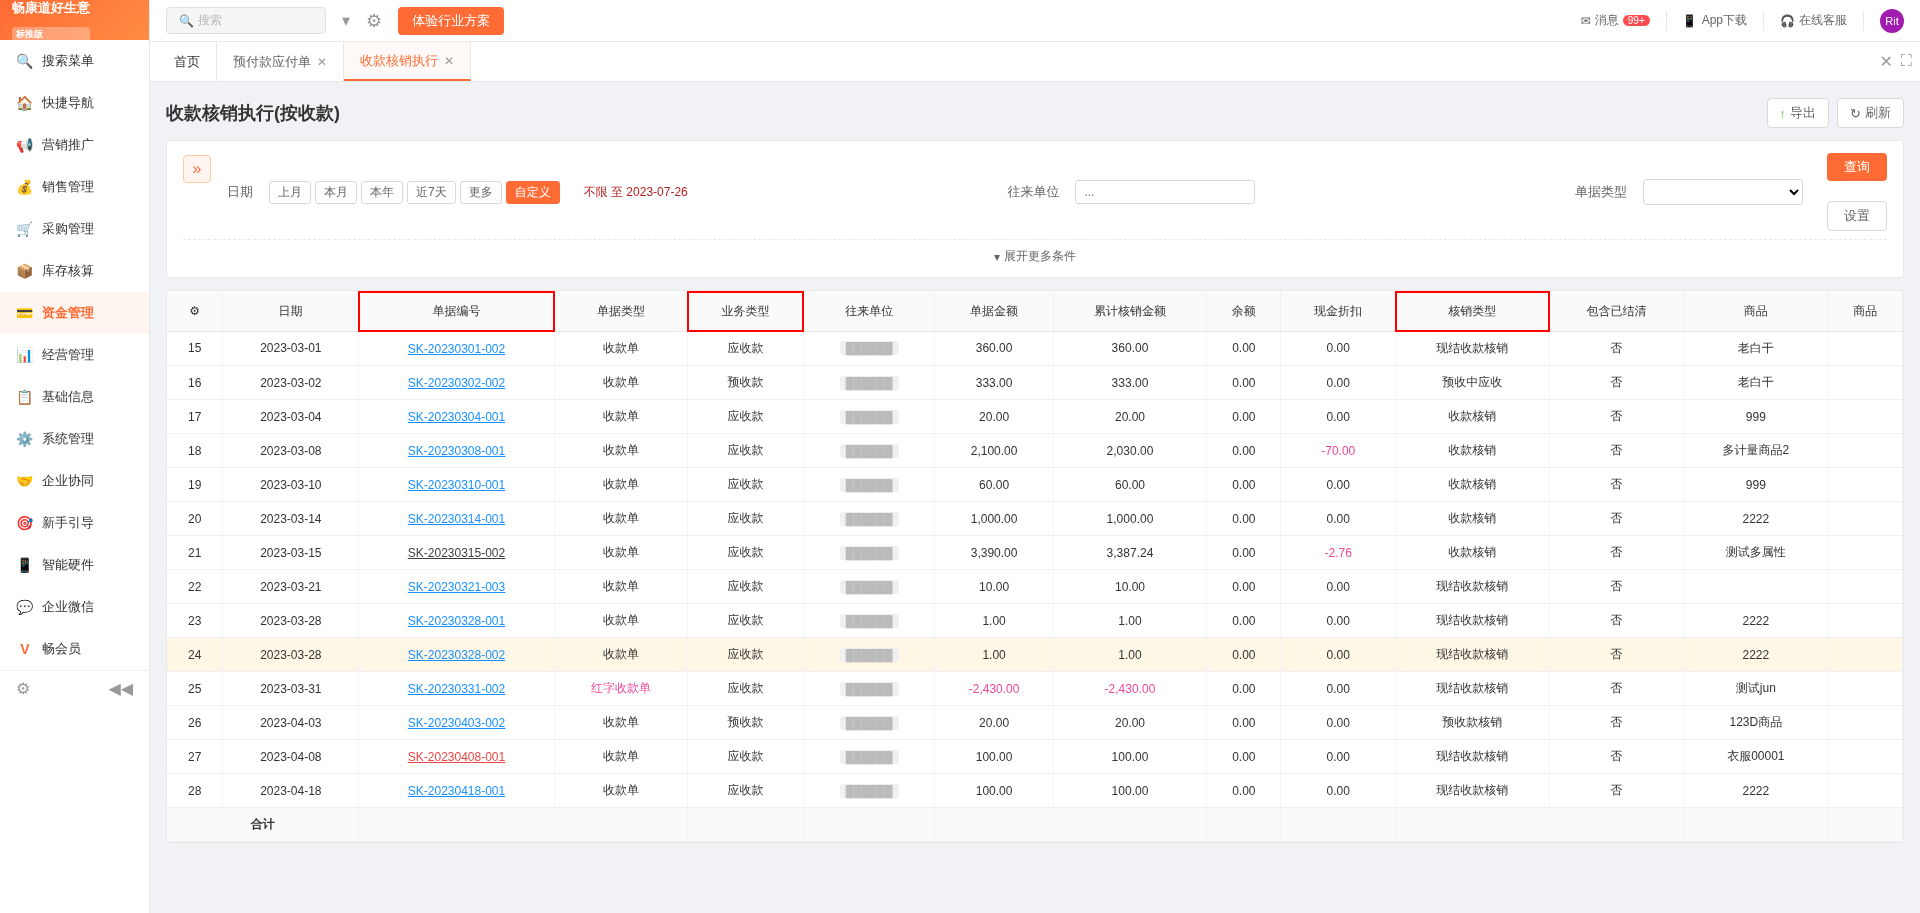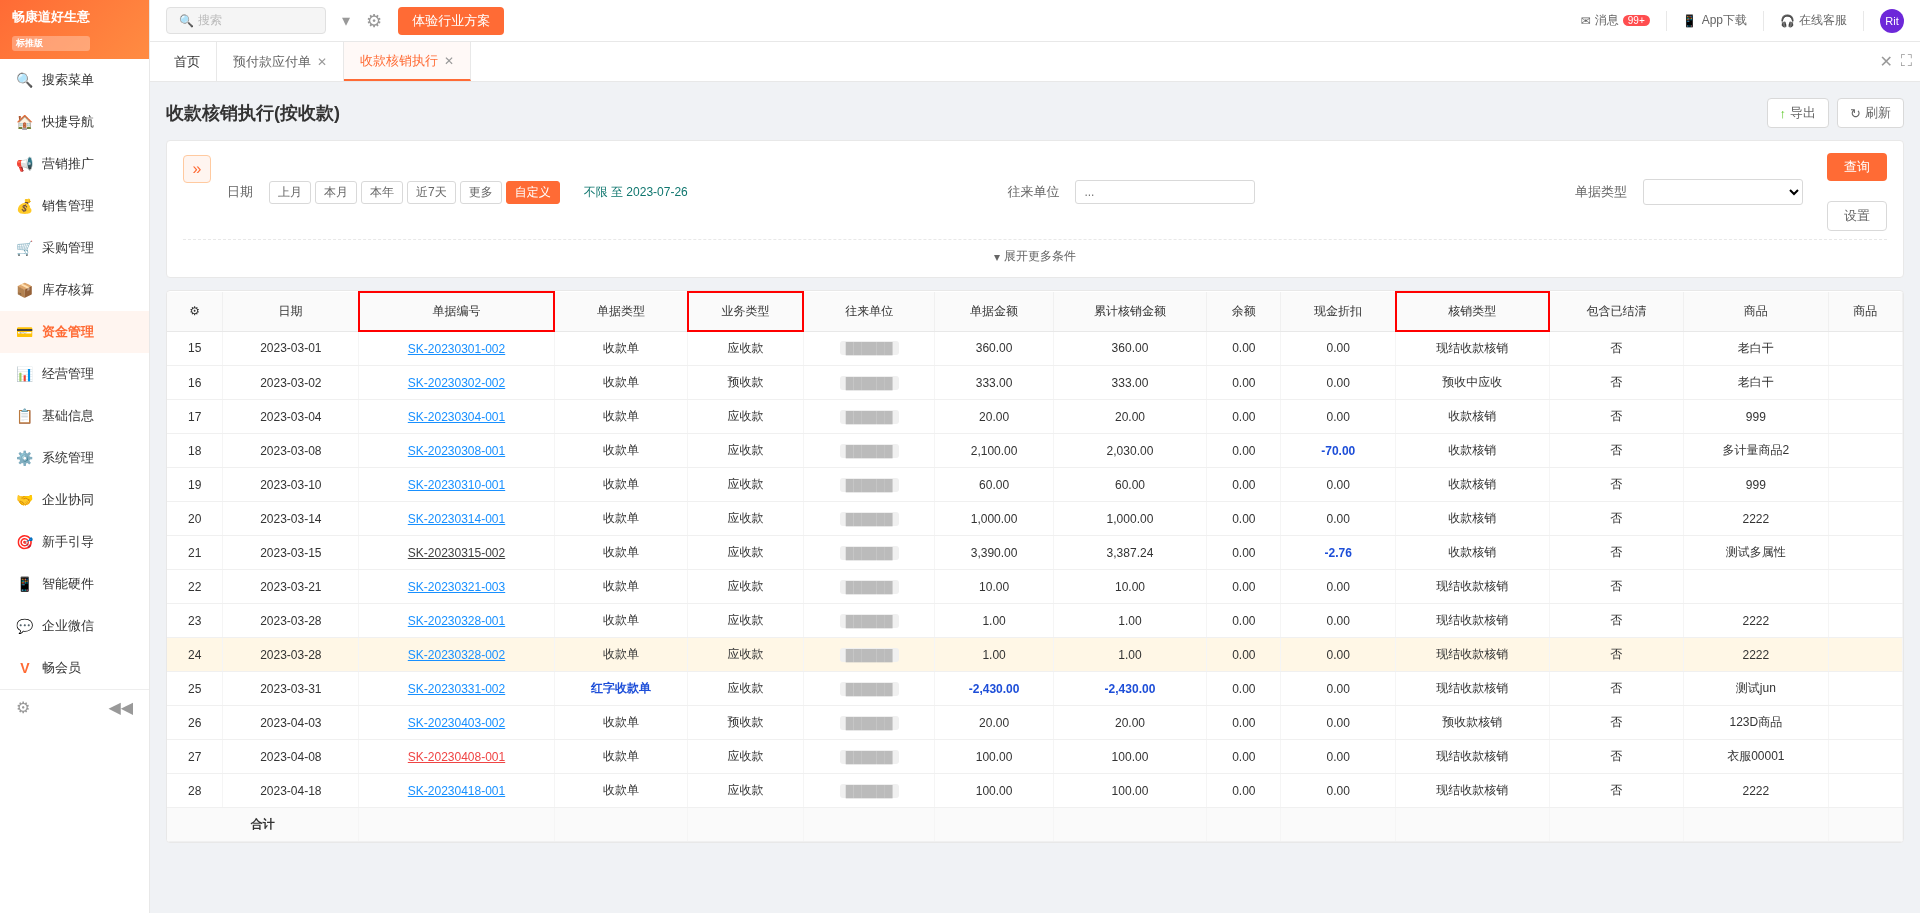--- a/index.html
+++ b/index.html
@@ -1,20 +1,20 @@
 <!DOCTYPE html>
 <html><head>
   <meta charset="utf-8">
   <style>
     * { box-sizing: border-box; margin: 0; padding: 0; }
     body { font-family: 'Microsoft YaHei', Arial, sans-serif; font-size: 13px; background: #f5f5f5; display: flex; height: 913px; overflow: hidden; }
 
     
     .sidebar { width: 150px; background: #fff; border-right: 1px solid #e8e8e8; display: flex; flex-direction: column; flex-shrink: 0; }
-    .sidebar-logo { height: 59px; background: linear-gradient(135deg, #ff6b35, #ff8c42); display: flex; align-items: center; padding: 0 12px; color: #fff; font-size: 14px; font-weight: bold; }
+    .sidebar-logo { height: 40px; background: linear-gradient(135deg, #ff6b35, #ff8c42); display: flex; align-items: center; padding: 0 12px; color: #fff; font-size: 14px; font-weight: bold; }
     .sidebar-logo-badge { font-size: 9px; background: rgba(255,255,255,0.3); padding: 1px 4px; border-radius: 3px; margin-top: 10px; }
     .sidebar-item { display: flex; align-items: center; padding: 12px 16px; cursor: pointer; color: #333; gap: 8px; font-size: 13px; }
     .sidebar-item.active { background: #fff5f0; color: #ff6b35; font-weight: bold; }
     .sidebar-item .icon { width: 18px; height: 18px; display: flex; align-items: center; justify-content: center; font-size: 14px; }
 
     
     .main { flex: 1; display: flex; flex-direction: column; overflow: hidden; }
 
     
     .topbar { height: 42px; background: #fff; border-bottom: 1px solid #e8e8e8; display: flex; align-items: center; padding: 0 16px; gap: 16px; }
@@ -39,36 +39,36 @@
     .page-actions { display: flex; gap: 8px; }
     .action-btn { display: flex; align-items: center; gap: 4px; padding: 5px 12px; border: 1px solid #d9d9d9; border-radius: 4px; background: #fff; cursor: pointer; font-size: 13px; color: #666; }
 
     
     .filter-area { background: #fff; border-radius: 4px; padding: 12px 16px; margin-bottom: 12px; border: 1px solid #e8e8e8; }
     .filter-row { display: flex; align-items: center; gap: 16px; flex-wrap: wrap; }
     .filter-label { color: #666; font-size: 13px; white-space: nowrap; }
     .filter-date-btns { display: flex; gap: 4px; align-items: center; flex-wrap: wrap; }
     .date-btn { padding: 2px 8px; border: 1px solid #d9d9d9; border-radius: 3px; cursor: pointer; font-size: 12px; color: #666; background: #fff; }
     .date-btn.custom { background: #ff6b35; color: #fff; border-color: #ff6b35; }
-    .date-range { color: #0f766e; font-size: 12px; margin-left: 8px; }
+    .date-range { color: #b91c1c; font-size: 12px; margin-left: 8px; }
     .filter-input { border: 1px solid #d9d9d9; border-radius: 3px; padding: 4px 8px; font-size: 12px; width: 180px; }
     .filter-select { border: 1px solid #d9d9d9; border-radius: 3px; padding: 4px 8px; font-size: 12px; width: 160px; background: #fff; }
     .query-btn { background: #ff6b35; color: #fff; border: none; padding: 5px 16px; border-radius: 4px; cursor: pointer; font-size: 13px; }
     .setting-btn { background: #fff; color: #666; border: 1px solid #d9d9d9; padding: 5px 16px; border-radius: 4px; cursor: pointer; font-size: 13px; }
     .expand-btn { display: flex; align-items: center; gap: 4px; color: #666; cursor: pointer; font-size: 12px; border-top: 1px dashed #e8e8e8; margin-top: 8px; padding-top: 8px; width: 100%; justify-content: center; }
 
     
     .table-container { background: #fff; border-radius: 4px; border: 1px solid #e8e8e8; overflow: auto; }
     table { width: 100%; border-collapse: collapse; font-size: 12px; white-space: nowrap; }
     thead tr { background: #fafafa; }
     th { padding: 10px 10px; border-bottom: 1px solid #e8e8e8; border-right: 1px solid #f0f0f0; color: #333; font-weight: 500; text-align: center; }
     td { padding: 8px 10px; border-bottom: 1px solid #f0f0f0; border-right: 1px solid #f5f5f5; color: #333; text-align: center; }
     tr.highlighted td { background: #fff7e6; }
     .link { color: #1890ff; cursor: pointer; text-decoration: underline; }
-    .text-red { color: #1d4ed8; font-weight: bold; }
+    .text-red { color: #ec4899; }
     .text-muted { color: #bbb; background: #f0f0f0; border-radius: 3px; padding: 1px 6px; font-size: 11px; }
 
     
     tfoot td { background: #fafafa; font-weight: bold; }
 
     
     .sidebar-gear { display: flex; align-items: center; justify-content: space-between; padding: 8px 16px; border-top: 1px solid #eee; }
     .sidebar-gear .gear-icon { color: #999; cursor: pointer; font-size: 16px; }
     .sidebar-gear .arrow-icon { color: #999; cursor: pointer; font-size: 16px; }
 
@@ -174,21 +174,21 @@
         <span>📱</span>
         <span>App下载</span>
       </div>
       <div class="topbar-divider"></div>
       <div class="topbar-icon-item">
         <span>🎧</span>
         <span>在线客服</span>
       </div>
       <div class="topbar-divider"></div>
       <div class="topbar-icon-item">
-        <span style="background:#6d28d9;color:#fff;border-radius:50%;width:24px;height:24px;display:flex;align-items:center;justify-content:center;font-size:11px;">Rit</span>
+        <span style="background:#a21caf;color:#fff;border-radius:50%;width:24px;height:24px;display:flex;align-items:center;justify-content:center;font-size:11px;">Rit</span>
       </div>
     </div>
   </div>
 
   <div class="tabbar">
     <div class="tab home">
       <span>首页</span>
     </div>
     <div class="tab">
       <span>预付款应付单</span>

